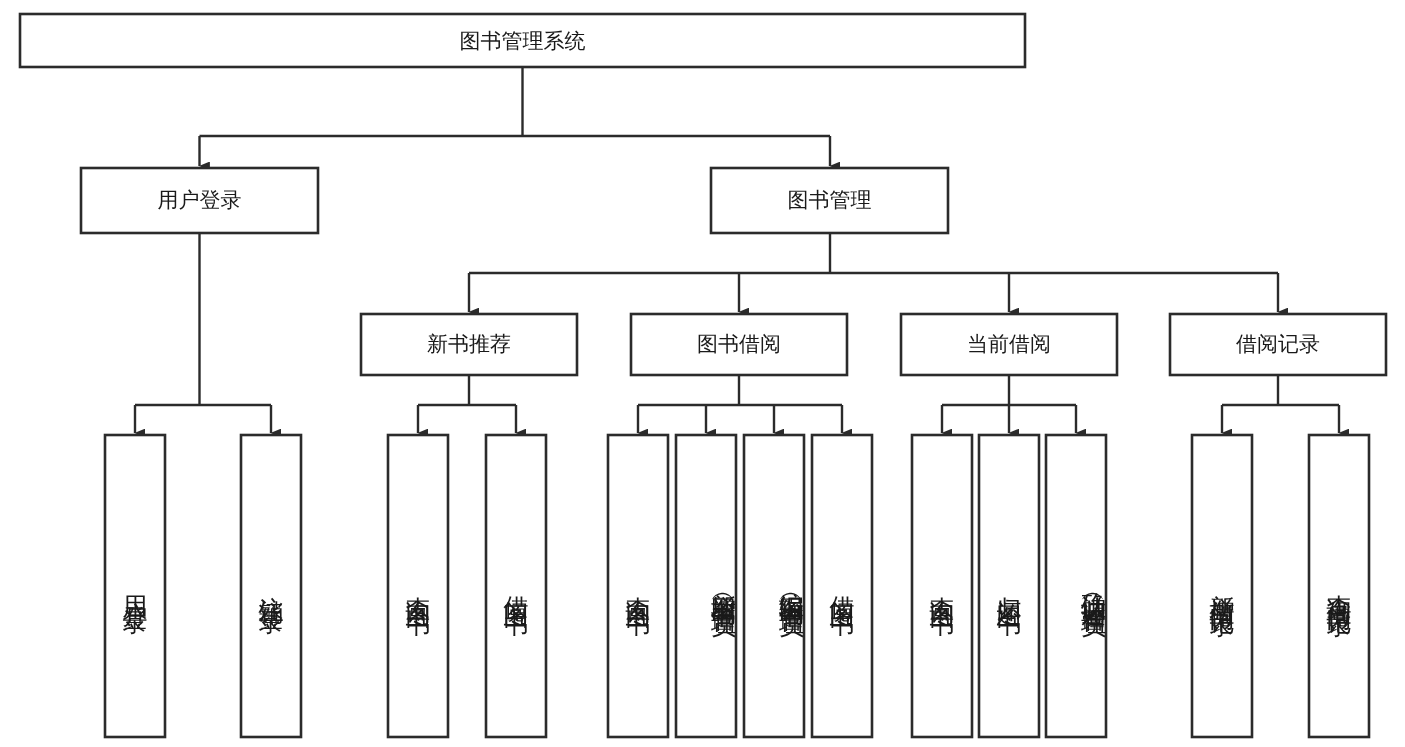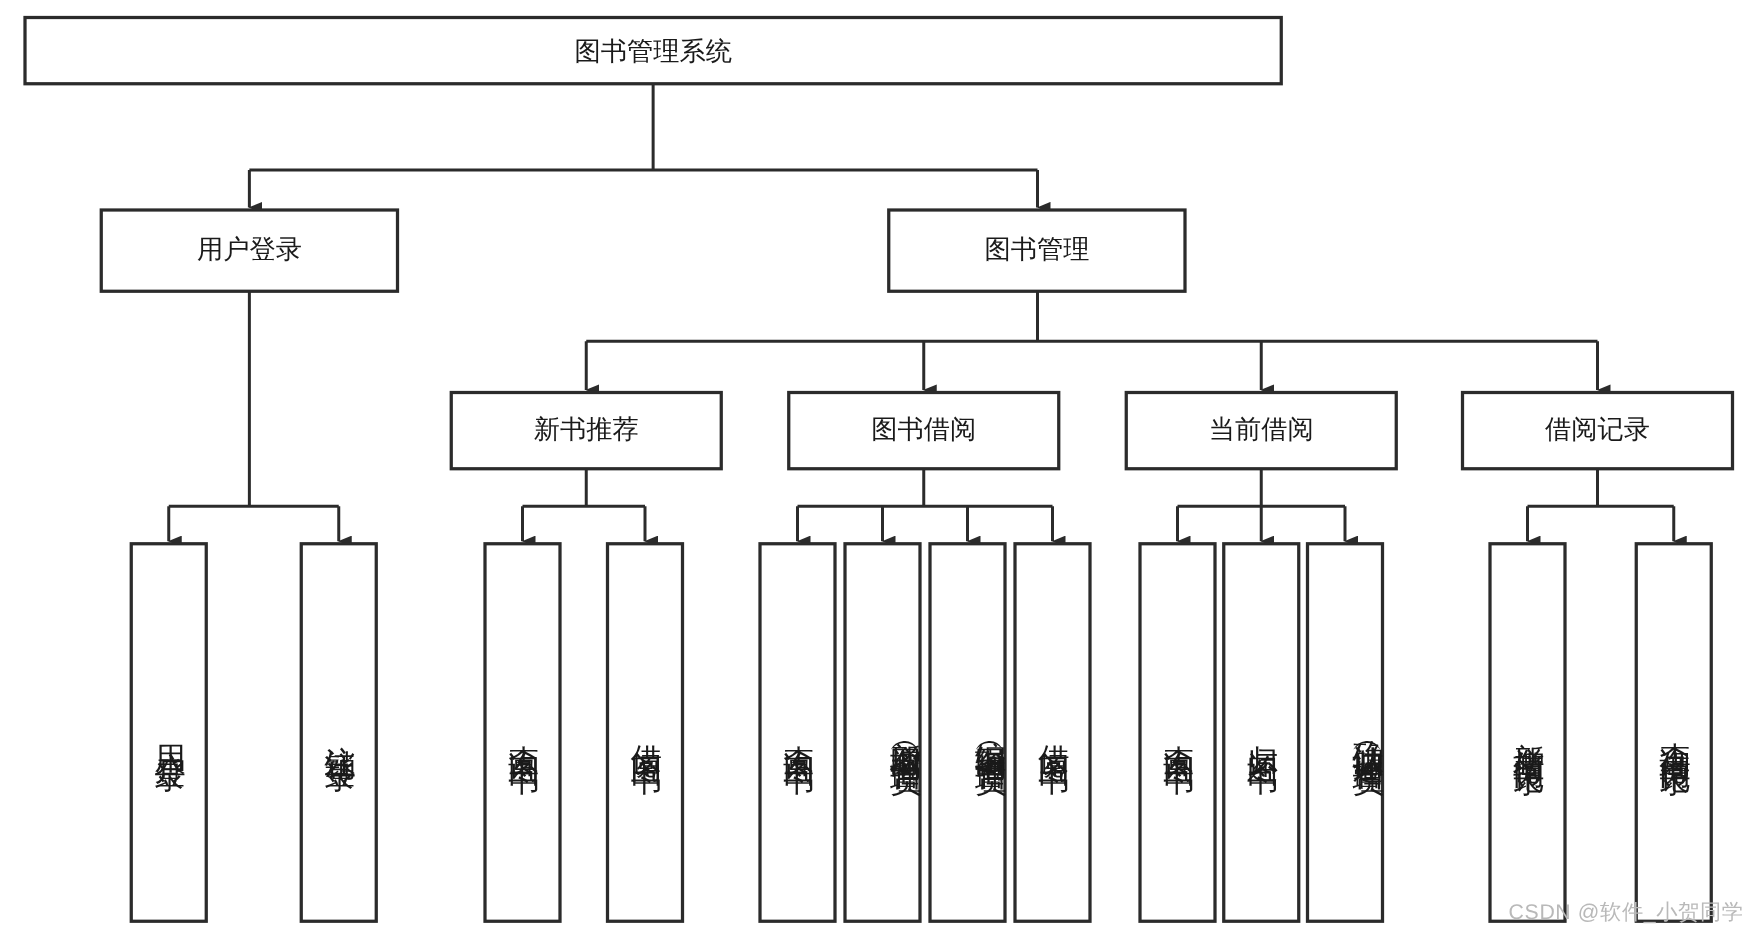--- a/index.html
+++ b/index.html
@@ -208,14 +208,13 @@
     <div style="position:absolute;left:676px;top:438px;width:60px;height:296px;display:flex;align-items:flex-start;justify-content:center;writing-mode:vertical-rl;text-orientation:upright;font-size:25px;color:#1a1a1a;letter-spacing:3px;line-height:1;">新增图书（管理员）</div>
     <div style="position:absolute;left:744px;top:438px;width:60px;height:296px;display:flex;align-items:flex-start;justify-content:center;writing-mode:vertical-rl;text-orientation:upright;font-size:25px;color:#1a1a1a;letter-spacing:3px;line-height:1;">编辑图书（管理员）</div>
     <div style="position:absolute;left:812px;top:435px;width:60px;height:302px;display:flex;align-items:center;justify-content:center;writing-mode:vertical-rl;text-orientation:upright;font-size:25px;color:#1a1a1a;letter-spacing:5px;line-height:1;">借阅图书</div>
     <div style="position:absolute;left:912px;top:435px;width:60px;height:302px;display:flex;align-items:center;justify-content:center;writing-mode:vertical-rl;text-orientation:upright;font-size:25px;color:#1a1a1a;letter-spacing:5px;line-height:1;">查询图书</div>
     <div style="position:absolute;left:979px;top:435px;width:60px;height:302px;display:flex;align-items:center;justify-content:center;writing-mode:vertical-rl;text-orientation:upright;font-size:25px;color:#1a1a1a;letter-spacing:5px;line-height:1;">归还图书</div>
     <div style="position:absolute;left:1046px;top:438px;width:60px;height:296px;display:flex;align-items:flex-start;justify-content:center;writing-mode:vertical-rl;text-orientation:upright;font-size:25px;color:#1a1a1a;letter-spacing:3px;line-height:1;">确认归还（管理员）</div>
     <div style="position:absolute;left:1192px;top:435px;width:60px;height:302px;display:flex;align-items:center;justify-content:center;writing-mode:vertical-rl;text-orientation:upright;font-size:25px;color:#1a1a1a;letter-spacing:4px;line-height:1;">新增借阅记录</div>
     <div style="position:absolute;left:1309px;top:435px;width:60px;height:302px;display:flex;align-items:center;justify-content:center;writing-mode:vertical-rl;text-orientation:upright;font-size:25px;color:#1a1a1a;letter-spacing:4px;line-height:1;">查询借阅记录</div>
   </div>
 
-  <div class="watermark">CSDN @软件_小贺同学</div>
 </div>
 
 </body></html>

